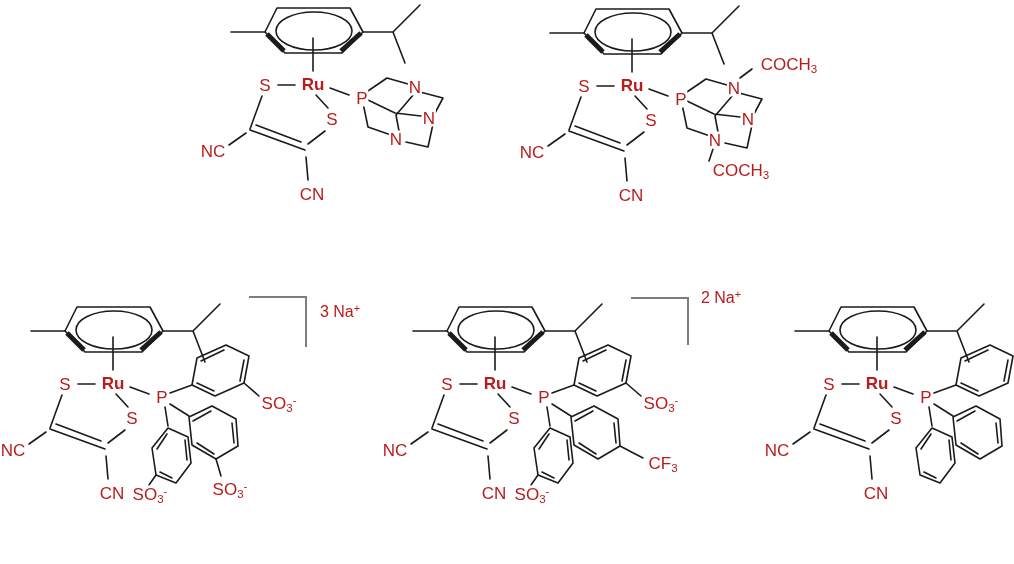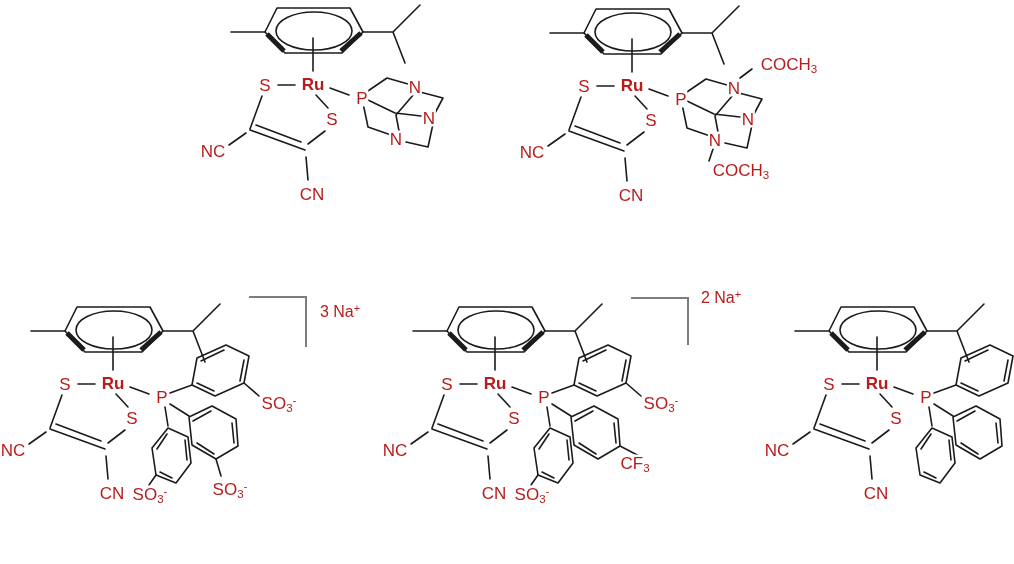--- a/index.html
+++ b/index.html
@@ -134,21 +134,21 @@
   </div>
 
   <div>
     <span class="lbl bold" style="left:495px;top:383px">Ru</span>
     <span class="lbl" style="left:447px;top:384px">S</span>
     <span class="lbl" style="left:514px;top:418px">S</span>
     <span class="lbl" style="left:395px;top:450px">NC</span>
     <span class="lbl" style="left:494px;top:493px">CN</span>
     <span class="lbl" style="left:544px;top:397px">P</span>
     <span class="lbl" style="left:661px;top:403px">SO<sub>3</sub><sup>-</sup></span>
-    <span class="lbl" style="left:635px;top:463px">CF<sub>3</sub></span>
+    <span class="lbl" style="left:663px;top:463px">CF<sub>3</sub></span>
     <span class="lbl" style="left:532px;top:494px">SO<sub>3</sub><sup>-</sup></span>
     <span class="lbl charge" style="left:721px;top:298px">2 Na<sup>+</sup></span>
   </div>
 
   <div>
     <span class="lbl bold" style="left:877px;top:383px">Ru</span>
     <span class="lbl" style="left:829px;top:384px">S</span>
     <span class="lbl" style="left:896px;top:418px">S</span>
     <span class="lbl" style="left:777px;top:450px">NC</span>
     <span class="lbl" style="left:876px;top:493px">CN</span>

